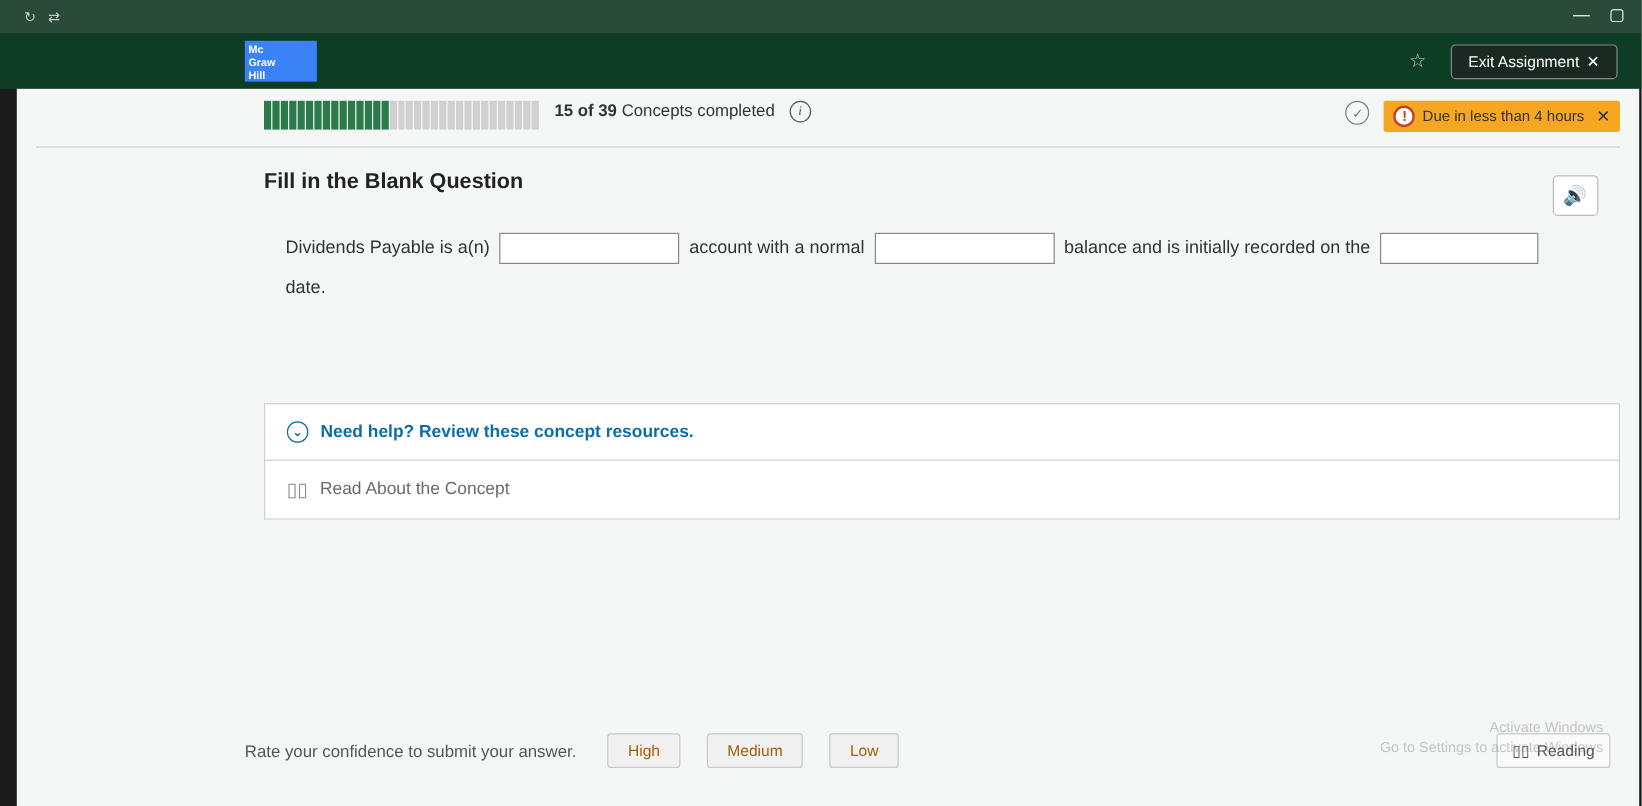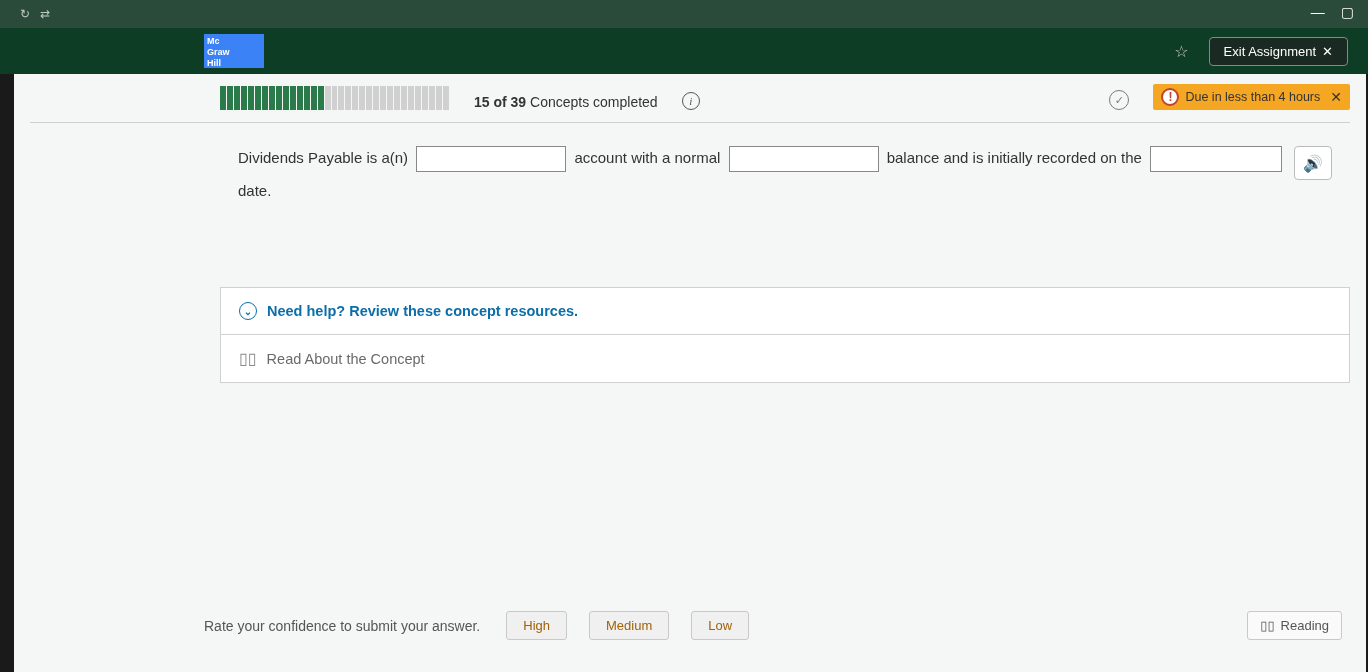--- a/index.html
+++ b/index.html
@@ -8,21 +8,21 @@
 .browser-bar { background:#2a4a3a; height:28px; display:flex; align-items:center; padding:0 20px; color:#bfc9c3; font-size:12px; gap:10px; }
 .browser-controls { position:absolute; right:14px; top:4px; color:#fff; font-size:14px; display:flex; gap:16px; }
 .url { color:#bfc9c3; }
 
 .app-header { background:#0e3d25; height:46px; display:flex; align-items:center; justify-content:space-between; padding:0 20px 0 204px; }
 .logo { width:60px; height:34px; background:#3b82f6; color:#fff; font-size:9px; font-weight:bold; line-height:11px; padding:2px 3px; }
 .exit-btn { background:#1a2a22; color:#fff; border:1px solid #888; border-radius:4px; padding:6px 14px; font-size:13px; display:flex; align-items:center; gap:6px; cursor:pointer; }
 .star-icon { color:#ccc; font-size:16px; margin-right:10px; }
 
 .content { background:#f5f7f6; height:598px; padding:0 16px 0 16px; position:relative; margin-left:14px; margin-right:2px;}
-.progress-row { display:flex; align-items:flex-end; padding:10px 0 12px 190px; gap:24px; border-bottom:1px solid #d0d0d0; }
+.progress-row { display:flex; align-items:flex-start; padding:10px 0 12px 190px; gap:12px; border-bottom:1px solid #d0d0d0; }
 .progress-bar { display:flex; height:24px; width:230px; }
 .seg { width:6px; height:100%; margin-right:1px; }
 .seg.done { background:#2a7a4a; }
 .seg.pending { background:#d0d0d0; }
 .progress-text { font-size:14px; color:#333; }
 .progress-text b { font-weight:bold; }
 .info-icon { width:18px; height:18px; border:1.5px solid #555; border-radius:50%; display:flex; align-items:center; justify-content:center; font-size:11px; font-style:italic; font-family:serif; color:#555; cursor:pointer; }
 .spacer { flex:1; }
 .check-icon { width:20px; height:20px; border:1.5px solid #7a7a7a; border-radius:50%; display:flex; align-items:center; justify-content:center; color:#7a7a7a; font-size:11px; }
 .due-badge { background:#f5a623; display:flex; align-items:center; gap:6px; padding:4px 8px; border-radius:2px; font-size:12.5px; color:#333; }
@@ -125,20 +125,21 @@
     <span class="spacer"></span>
     <span class="check-icon">✓</span>
     <div class="due-badge">
       <span class="warn">!</span>
       <span>Due in less than 4 hours</span>
       <span class="x">✕</span>
     </div>
   </div>
 
   <div class="question-area">
+    <div class="q-title">Fill in the Blank Question</div>
     <div class="audio-btn">
       <span>🔊</span>
     </div>
     <div class="q-body">
       <span>Dividends Payable is a(n)</span>
       <input class="blank" style="">
       <span>account with a normal</span>
       <input class="blank" style="">
       <span>balance and is initially recorded on the</span>
       <input class="blank wide" style="">
@@ -162,15 +163,19 @@
     <span class="footer-label">Rate your confidence to submit your answer.</span>
     <button class="conf-btn">High</button>
     <button class="conf-btn">Medium</button>
     <button class="conf-btn">Low</button>
     <button class="reading-btn">
       <span>▯▯</span>
       <span>Reading</span>
     </button>
   </div>
 
+  <div class="watermark">
+    <div>Activate Windows</div>
+    <div>Go to Settings to activate Windows</div>
+  </div>
 
 
 </div>
 
 </body></html>

